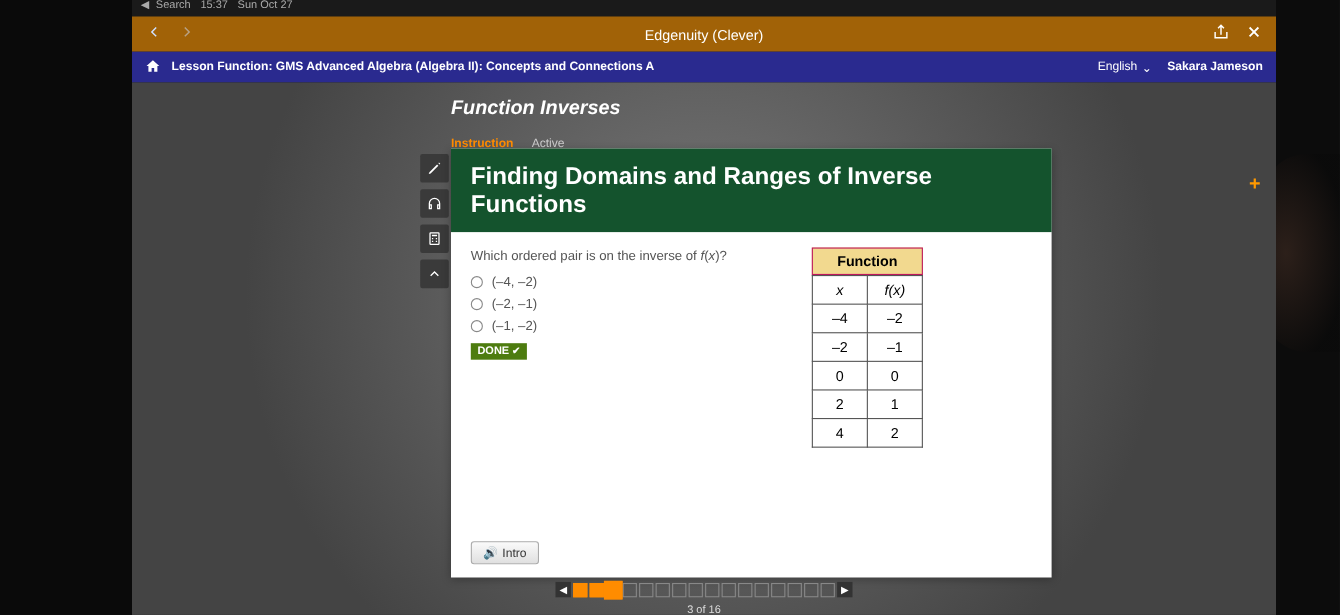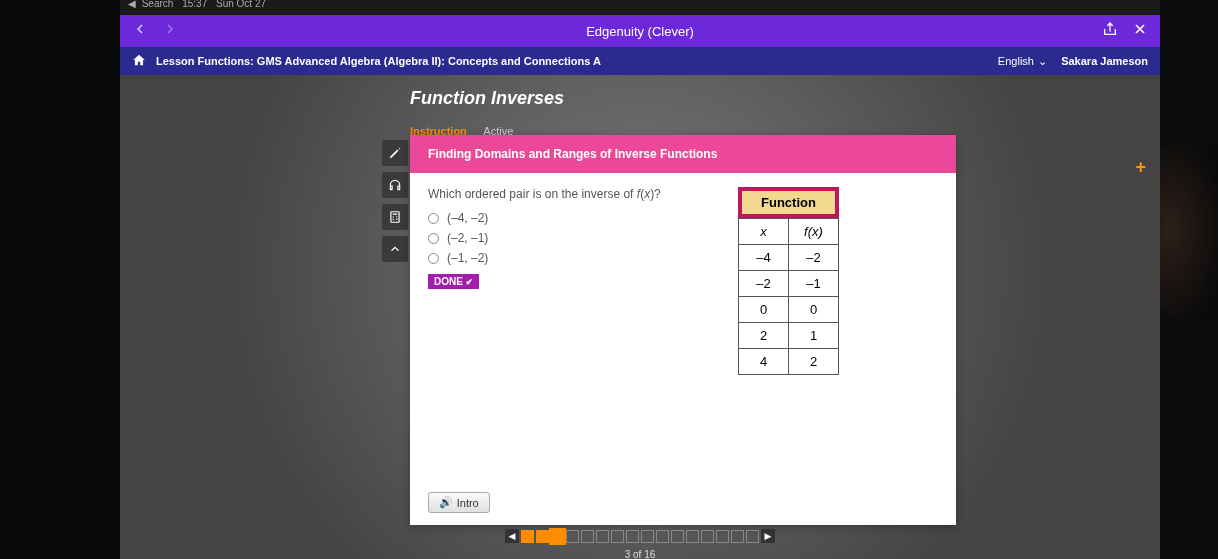--- a/index.html
+++ b/index.html
@@ -1,21 +1,21 @@
 <!DOCTYPE html>
 <html><head>
 <meta charset="utf-8">
 <style>
 * { margin: 0; padding: 0; box-sizing: border-box; font-family: Arial, Helvetica, sans-serif; }
 body { width: 1218px; height: 559px; background: #1a1a1a; overflow: hidden; position: relative; }
 
 .status-bar { position: absolute; left: 128px; top: -2px; color: #aaa; font-size: 10px; }
 .status-bar span { margin-right: 6px; }
 
-.browser-bar { position: absolute; left: 120px; top: 15px; width: 1040px; height: 32px; background: #6d28d9; display: flex; align-items: center; padding: 0 12px; }
+.browser-bar { position: absolute; left: 120px; top: 15px; width: 1040px; height: 32px; background: #a16207; display: flex; align-items: center; padding: 0 12px; }
 .browser-bar .nav-arrows { display: flex; gap: 14px; color: #cfe0ff; }
 .browser-bar .nav-arrows svg { width: 16px; height: 16px; }
 .browser-bar .title { flex: 1; text-align: center; color: #fff; font-size: 13px; font-weight: 500; }
 .browser-bar .right-actions { display: flex; gap: 14px; color: #fff; align-items: center; }
 .browser-bar .right-actions svg { width: 16px; height: 16px; }
 
 .lesson-bar { position: absolute; left: 120px; top: 47px; width: 1040px; height: 28px; background: #2a2a8f; display: flex; align-items: center; padding: 0 12px; color: #fff; font-size: 11px; }
 .lesson-bar .home { margin-right: 10px; }
 .lesson-bar .home svg { width: 14px; height: 14px; }
 .lesson-bar .course { font-weight: bold; }
@@ -31,34 +31,34 @@
 .lesson-title { color: #fff; font-size: 18px; font-weight: bold; font-style: italic; }
 .lesson-sub { margin-top: 16px; font-size: 11px; }
 .lesson-sub .instruction { color: #ff8c00; font-weight: bold; margin-right: 14px; }
 .lesson-sub .active { color: #ccc; }
 
 .toolbar { position: absolute; left: 262px; top: 65px; width: 26px; display: flex; flex-direction: column; gap: 6px; }
 .toolbar .tool { width: 26px; height: 26px; background: #3a3a3a; border-radius: 2px; display: flex; align-items: center; justify-content: center; color: #fff; }
 .toolbar .tool svg { width: 14px; height: 14px; }
 
 .panel { position: absolute; left: 290px; top: 60px; width: 546px; height: 390px; background: #fff; box-shadow: 0 2px 8px rgba(0,0,0,0.3); }
-.panel-header { background: #ec4899; color: #fff; padding: 12px 18px; font-size: 12px; font-weight: bold; }
+.panel-header { background: #14532d; color: #fff; padding: 12px 18px; font-size: 22px; font-weight: bold; }
 .panel-body { display: flex; padding: 14px 18px; height: 320px; }
 .panel-left { flex: 1; }
 .panel-right { width: 200px; }
 
 .question { font-size: 12px; color: #555; margin-bottom: 10px; }
 .options { list-style: none; }
 .options li { display: flex; align-items: center; font-size: 12px; color: #555; margin-bottom: 6px; }
 .options li .radio { width: 11px; height: 11px; border: 1px solid #888; border-radius: 50%; margin-right: 8px; }
-.done-btn { display: inline-block; background: #a21caf; color: #fff; font-size: 10px; font-weight: bold; padding: 2px 6px; margin-top: 2px; }
+.done-btn { display: inline-block; background: #4d7c0f; color: #fff; font-size: 10px; font-weight: bold; padding: 2px 6px; margin-top: 2px; }
 .done-btn::after { content: " ✔"; font-size: 9px; }
 
 .func-table { border-collapse: collapse; }
-.func-table caption { background: #f2d98f; border: 4px solid #be185d; font-weight: bold; font-size: 13px; padding: 4px 0; caption-side: top; }
+.func-table caption { background: #f2d98f; border: 1px solid #be185d; font-weight: bold; font-size: 13px; padding: 4px 0; caption-side: top; }
 .func-table th, .func-table td { border: 1px solid #555; text-align: center; font-size: 13px; width: 50px; height: 26px; }
 .func-table th { font-weight: normal; font-style: italic; }
 
 .panel-footer { position: absolute; left: 18px; bottom: 12px; }
 .intro-btn { background: linear-gradient(#fafafa,#e0e0e0); border: 1px solid #aaa; border-radius: 3px; padding: 3px 10px; font-size: 11px; color: #333; display: flex; align-items: center; gap: 4px; }
 
 .progress-wrap { position: absolute; left: 50%; transform: translateX(-50%); top: 454px; text-align: center; }
 .progress-boxes { display: flex; gap: 2px; align-items: center; justify-content: center; }
 .progress-boxes .arrow { width: 14px; height: 14px; background: #333; color: #fff; font-size: 9px; display: flex; align-items: center; justify-content: center; }
 .progress-boxes .box { width: 13px; height: 13px; border: 1px solid #ff8c00; }
@@ -101,21 +101,21 @@
     <span><svg viewBox="0 0 24 24" fill="none" stroke="currentColor" stroke-width="2.5">
           <path d="M18 6L6 18M6 6l12 12"></path>
         </svg></span>
   </div>
 </div>
 
 <div class="lesson-bar">
   <span class="home"><svg viewBox="0 0 24 24" fill="#fff">
         <path d="M12 3l10 9h-3v9h-5v-6h-4v6H5v-9H2z"></path>
       </svg></span>
-  <span class="course"><span>Lesson Functions: </span><span>GMS Advanced Algebra (Algebra II): Concepts and Connections A</span></span>
+  <span class="course"><span>Lesson Function: </span><span>GMS Advanced Algebra (Algebra II): Concepts and Connections A</span></span>
   <span class="spacer"></span>
   <span class="lang">
       <span>English</span>
       <span>⌄</span>
     </span>
   <span class="user">Sakara Jameson</span>
 </div>
 
 <div class="content-area">
 

